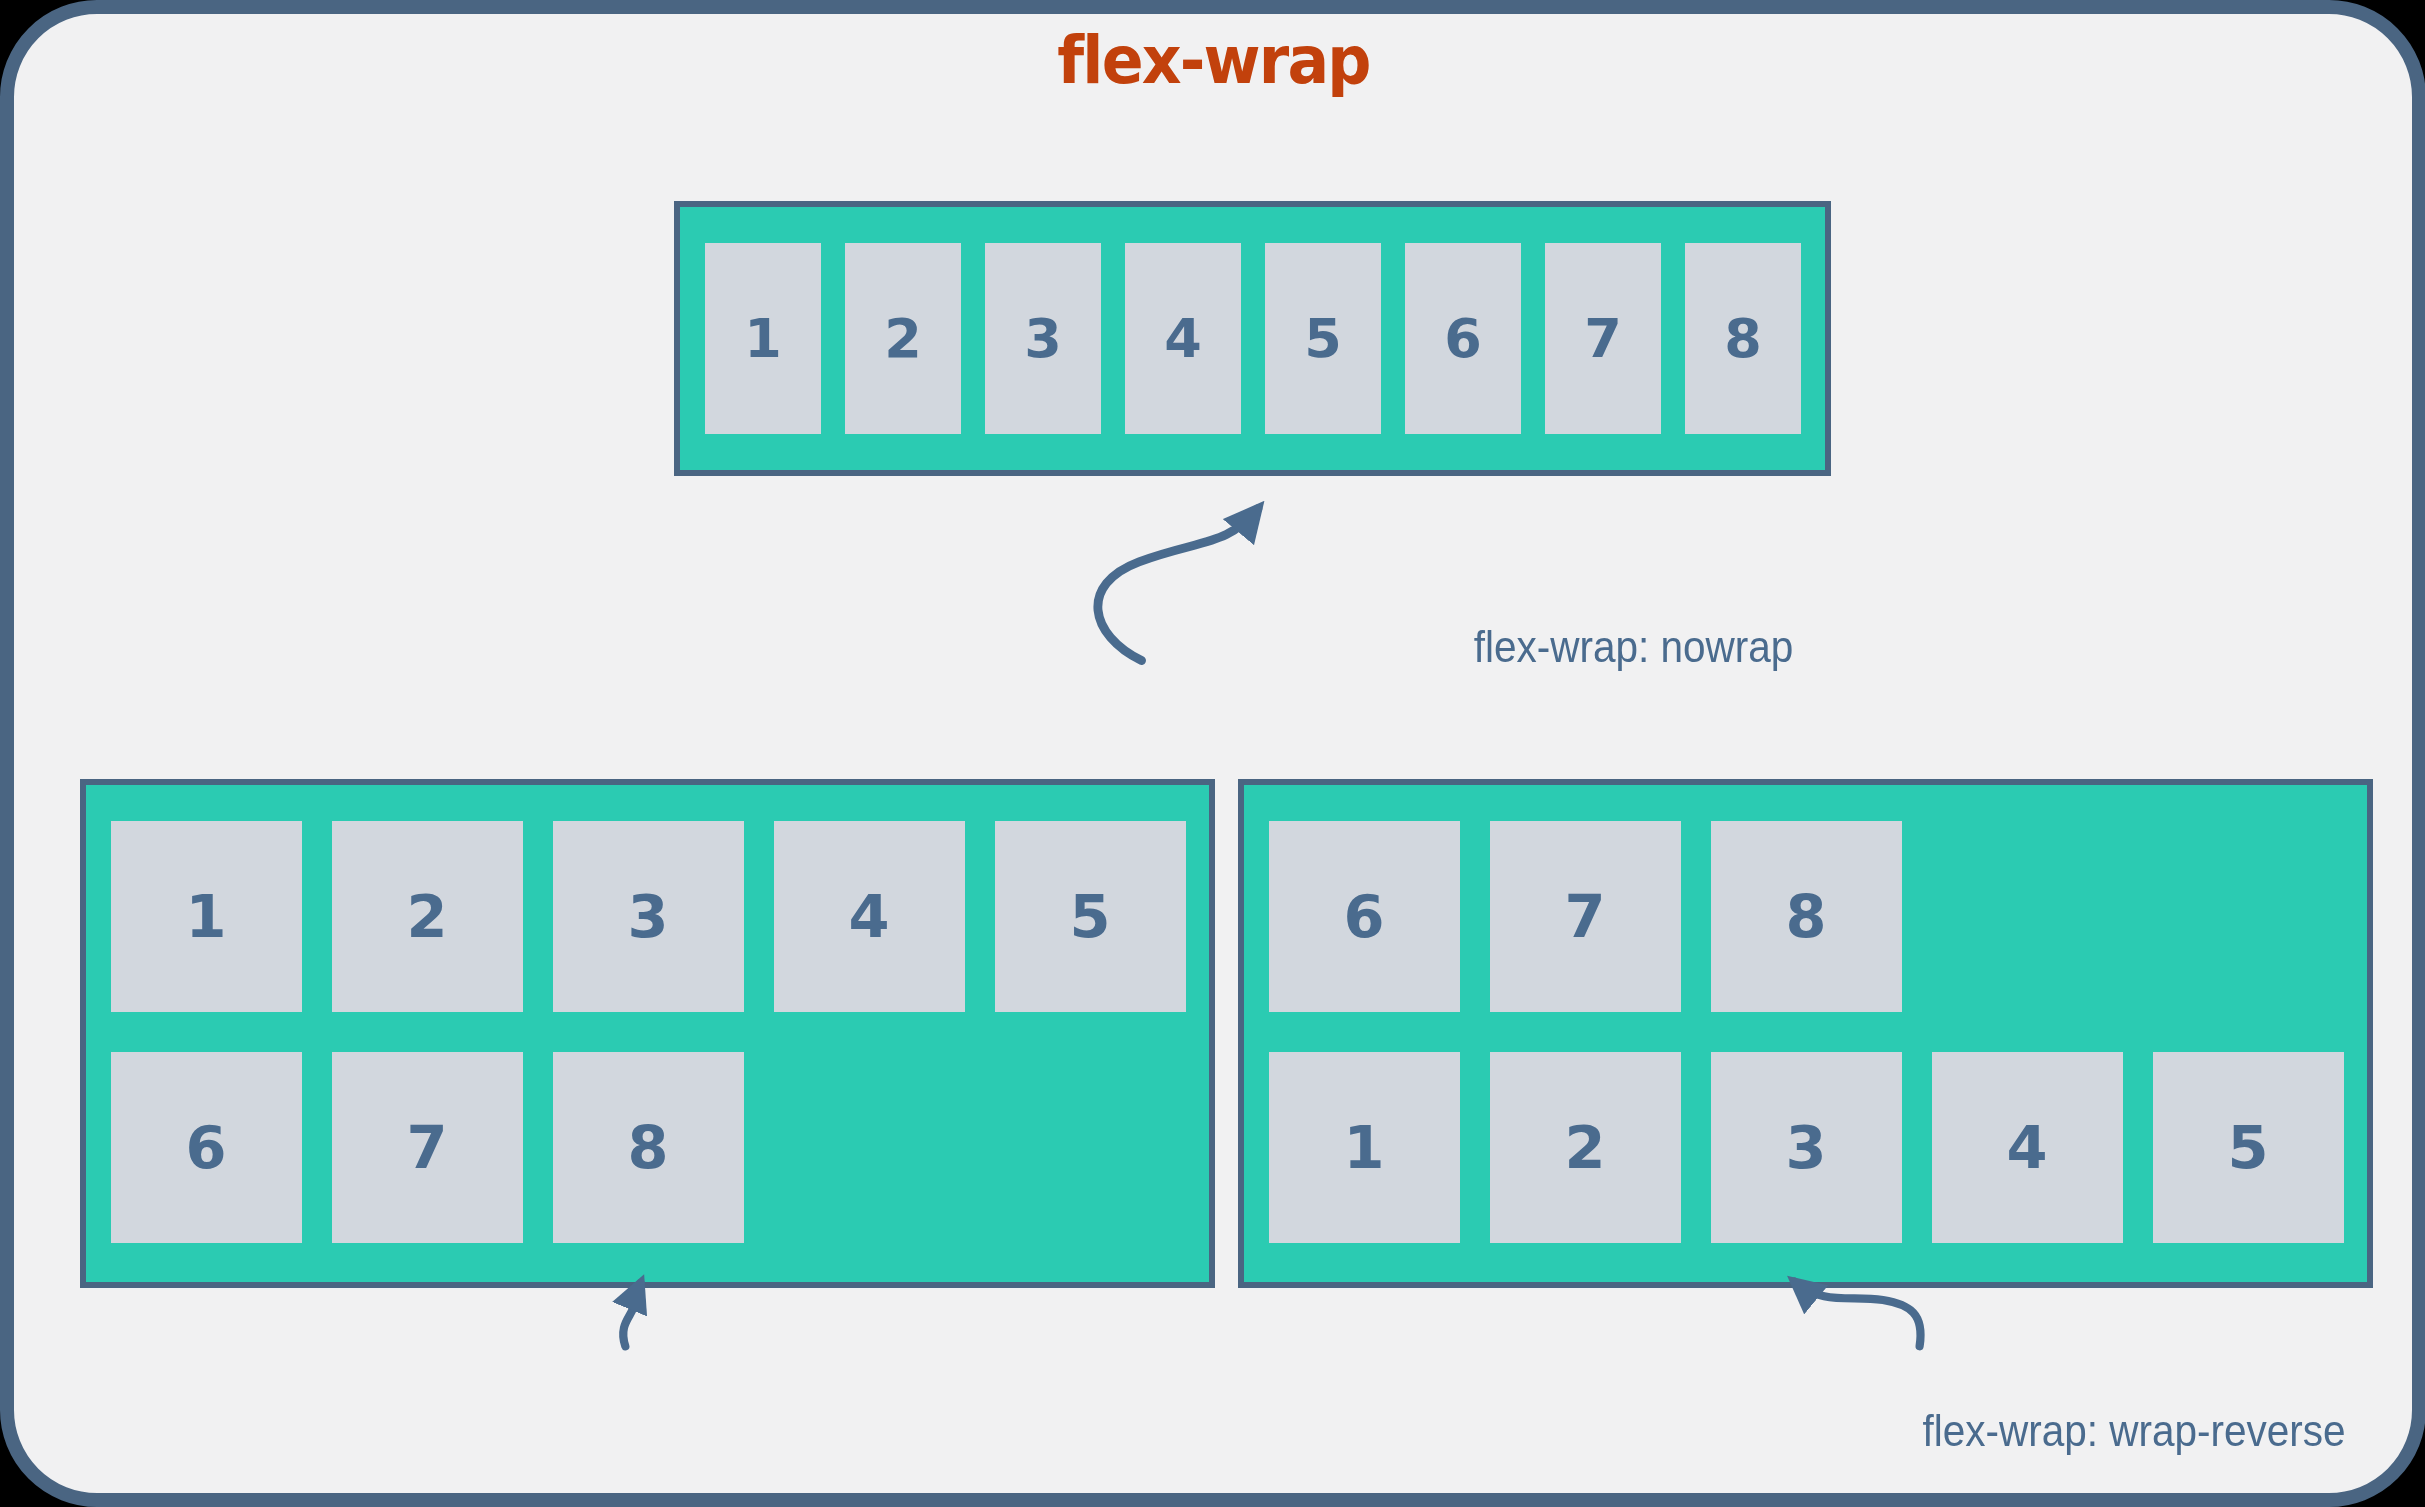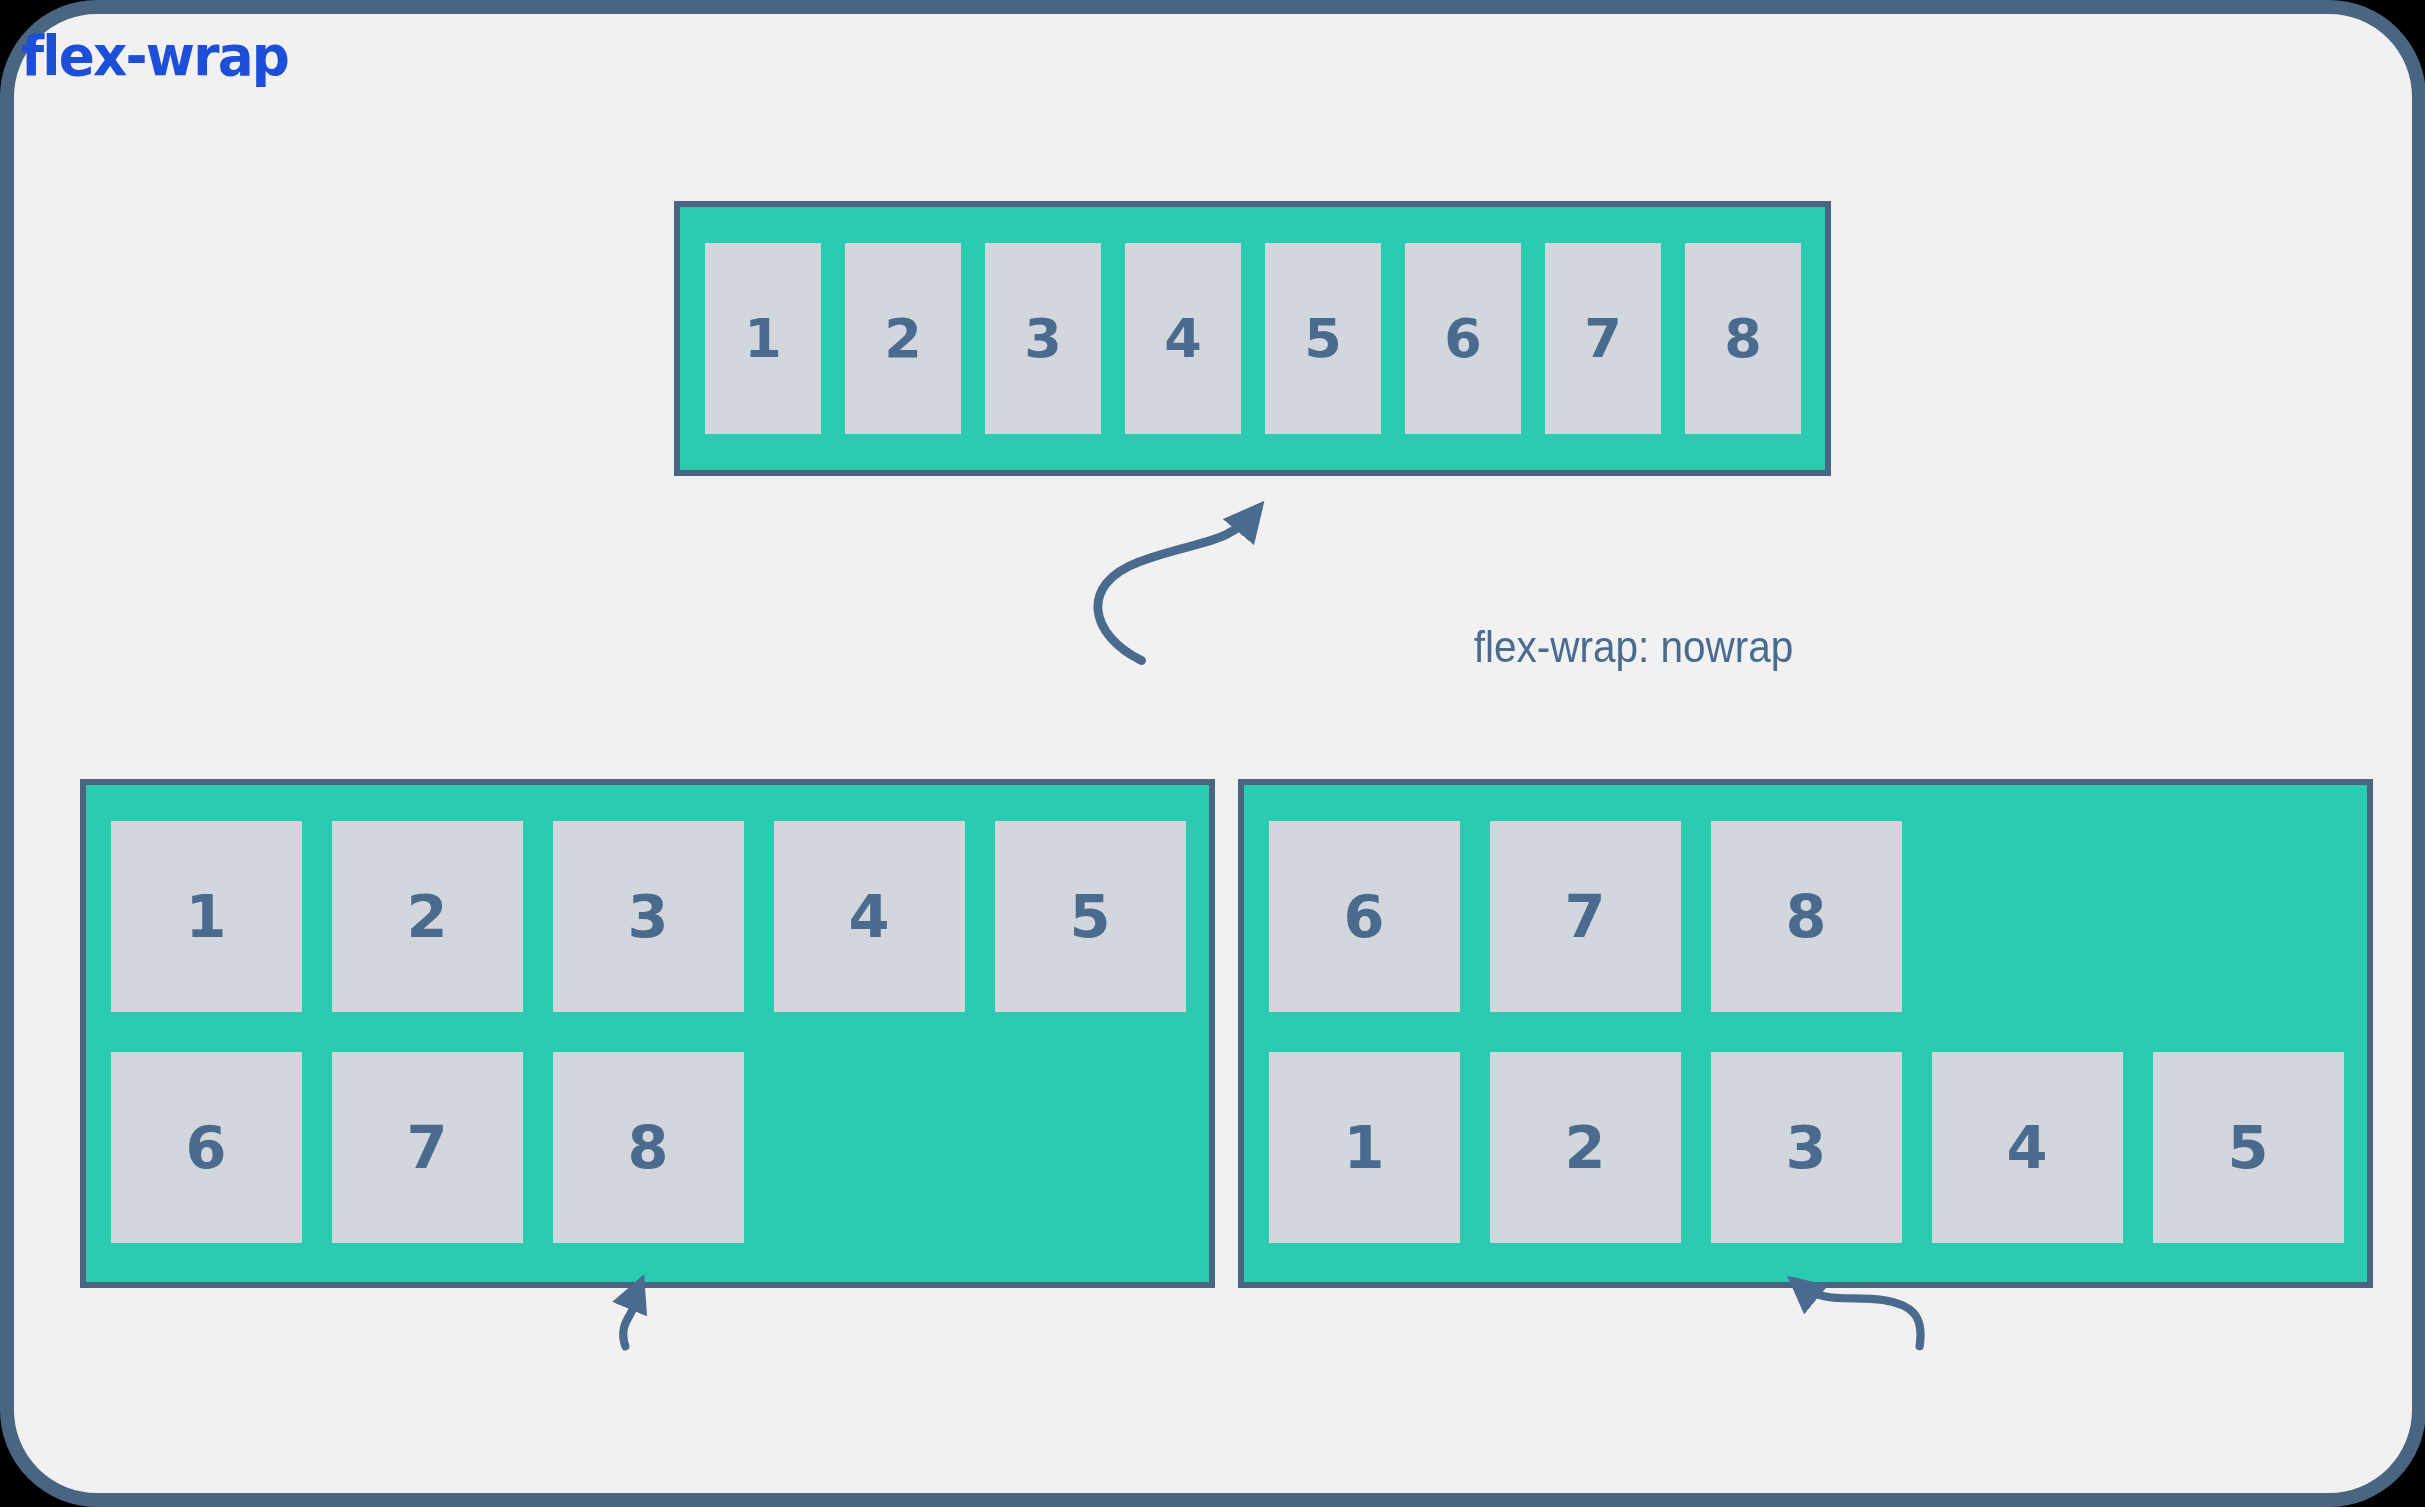--- a/index.html
+++ b/index.html
@@ -10,22 +10,22 @@
   }
   .card{
     position:absolute;inset:0;box-sizing:border-box;
     background:#F1F1F2;
     border:14px solid #4A6582;
     border-radius:97px;
   }
   
   .page-title{
     position:absolute;top:9px;left:0;width:100%;
-    text-align:left;
-    font-size:56px;font-weight:bold;color:#1d4ed8;
+    text-align:center;
+    font-size:65px;font-weight:bold;color:#c2410c;
   }
   .page-title>span{display:inline-block;transform:scaleX(.95);letter-spacing:-1.9px}
   
   .flex-container{
     position:absolute;box-sizing:border-box;
     background:#2BCBB2;
     border:6.4px solid #4A6582;
     display:flex;
   }
   .item{
@@ -108,20 +108,23 @@
       <div class="item">2</div>
       <div class="item">3</div>
       <div class="item">4</div>
       <div class="item">5</div>
     </div>
   </div>
 
   <div class="caption" id="caption-nowrap">
     <span>flex-wrap: nowrap</span>
   </div>
+  <div class="caption" id="caption-wrap-reverse">
+    <span>flex-wrap: wrap-reverse</span>
+  </div>
 
   <svg class="arrows" viewBox="0 0 3762 2338">
     <defs>
       <marker id="ah" viewBox="0 0 10 10" refX="7.5" refY="5" markerWidth="4.6" markerHeight="4.6" orient="auto">
         <path d="M0,0 L10,5 L0,10 z" fill="#4A6B8E"></path>
       </marker>
     </defs>
     <path d="M1768,1022 C1686,982 1668,902 1764,866 C1862,830 1902,842 1952,782" fill="none" stroke="#4A6B8E" stroke-width="14" stroke-linecap="round" marker-end="url(#ah)"></path>
     <path d="M952,2106 C940,2070 964,2058 967,2038 C970,2020 971,2018 976,2006" fill="none" stroke="#4A6B8E" stroke-width="13" stroke-linecap="round" marker-end="url(#ah)"></path>
     <path d="M2998,2106 C3006,2054 2982,2040 2940,2033 C2890,2025 2846,2042 2800,2004" fill="none" stroke="#4A6B8E" stroke-width="13" stroke-linecap="round" marker-end="url(#ah)"></path>

